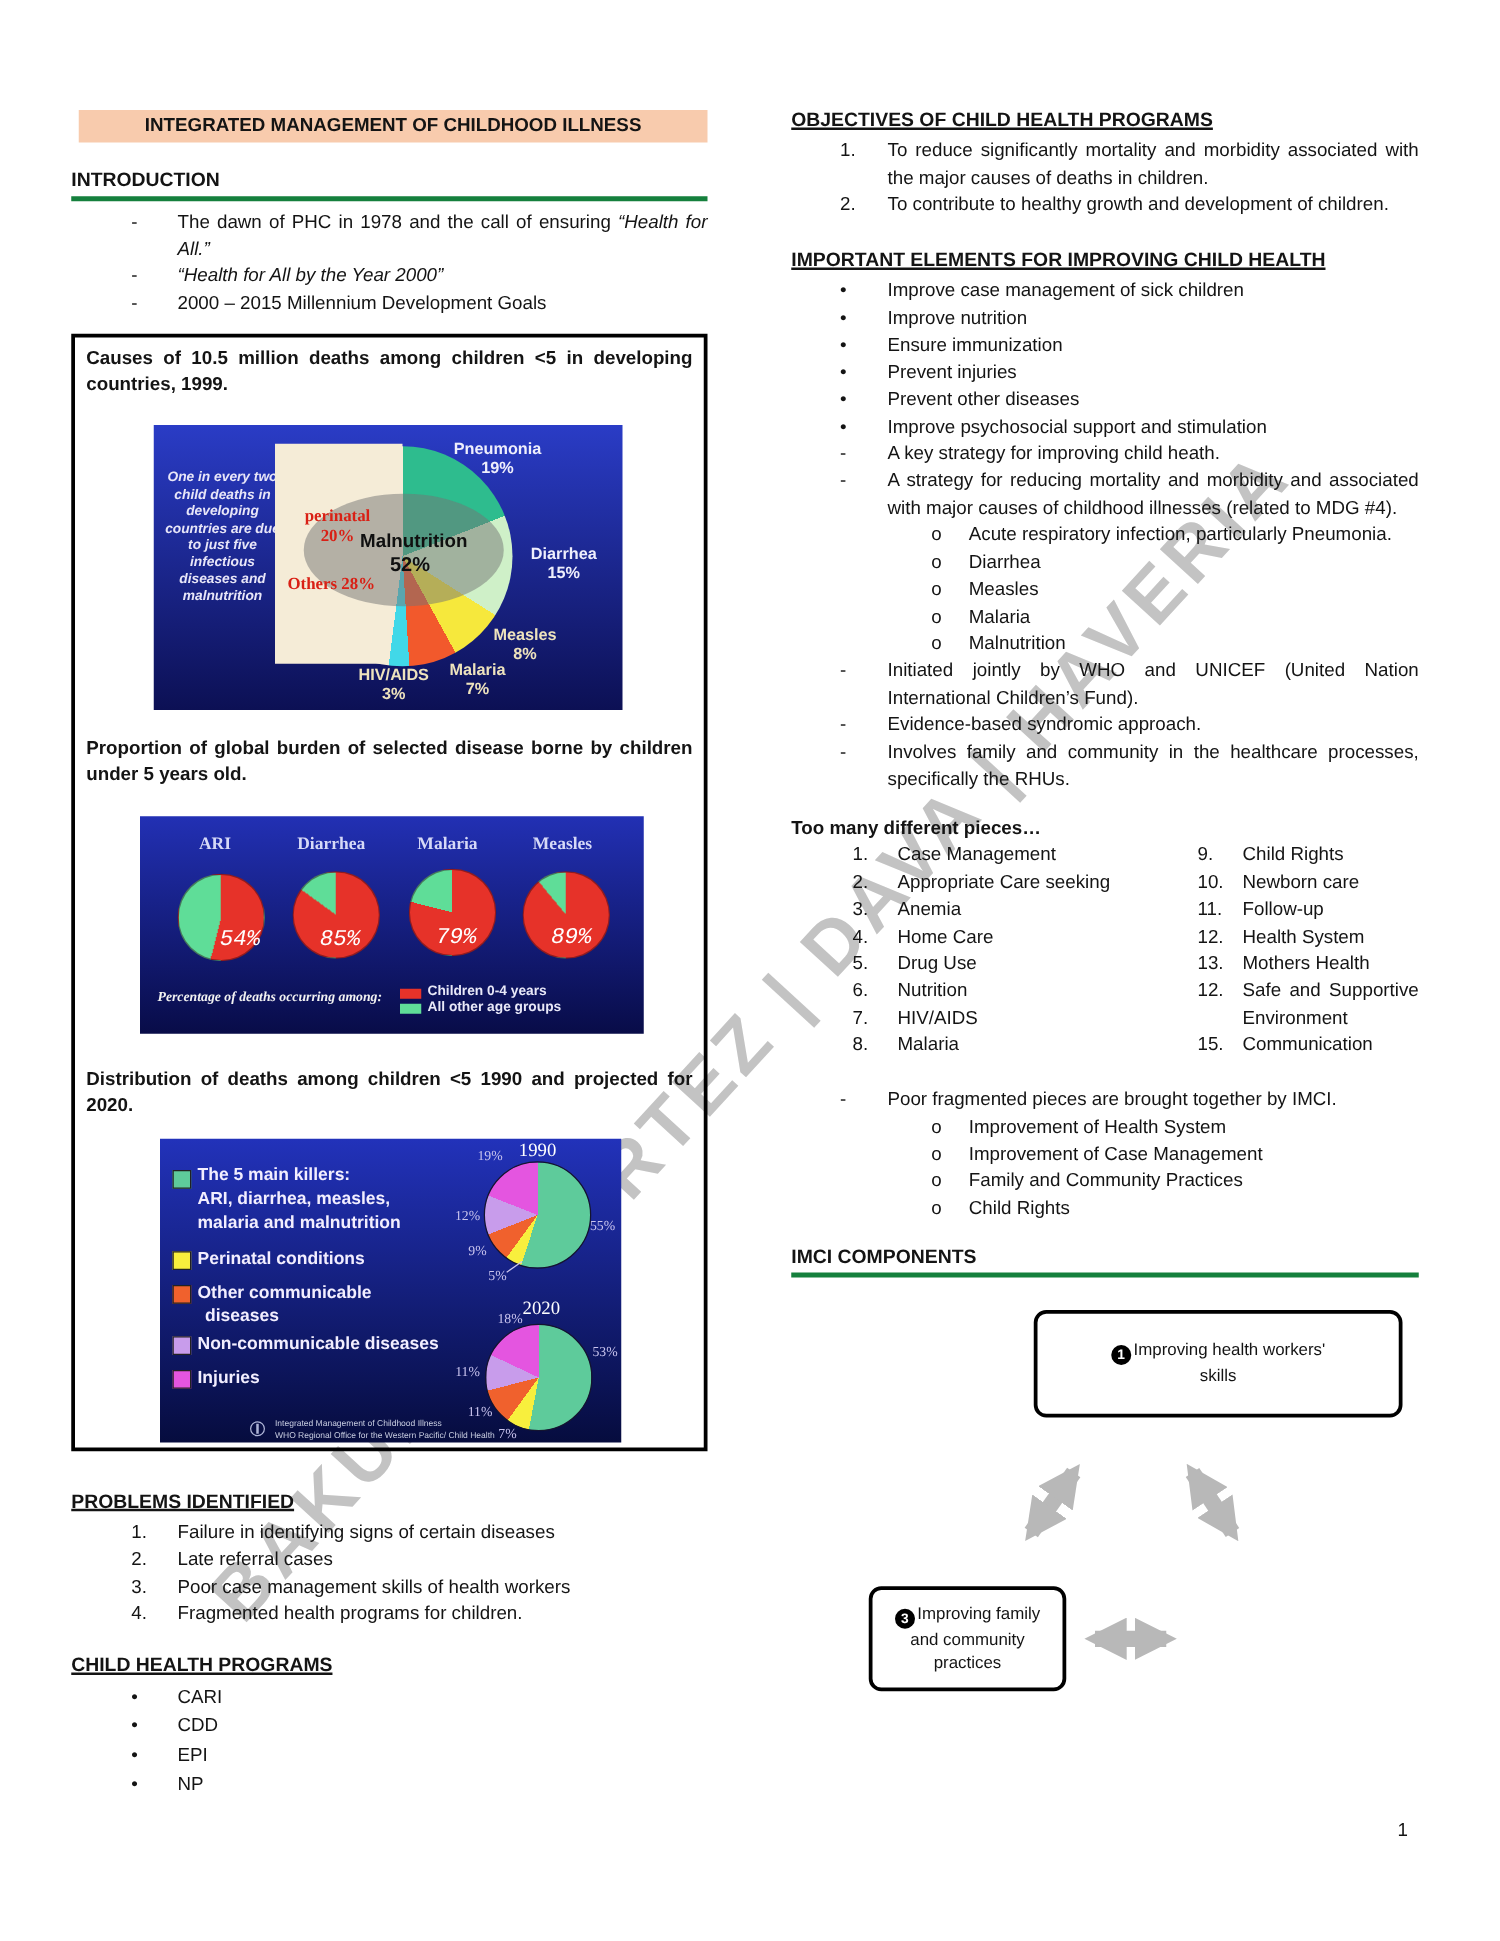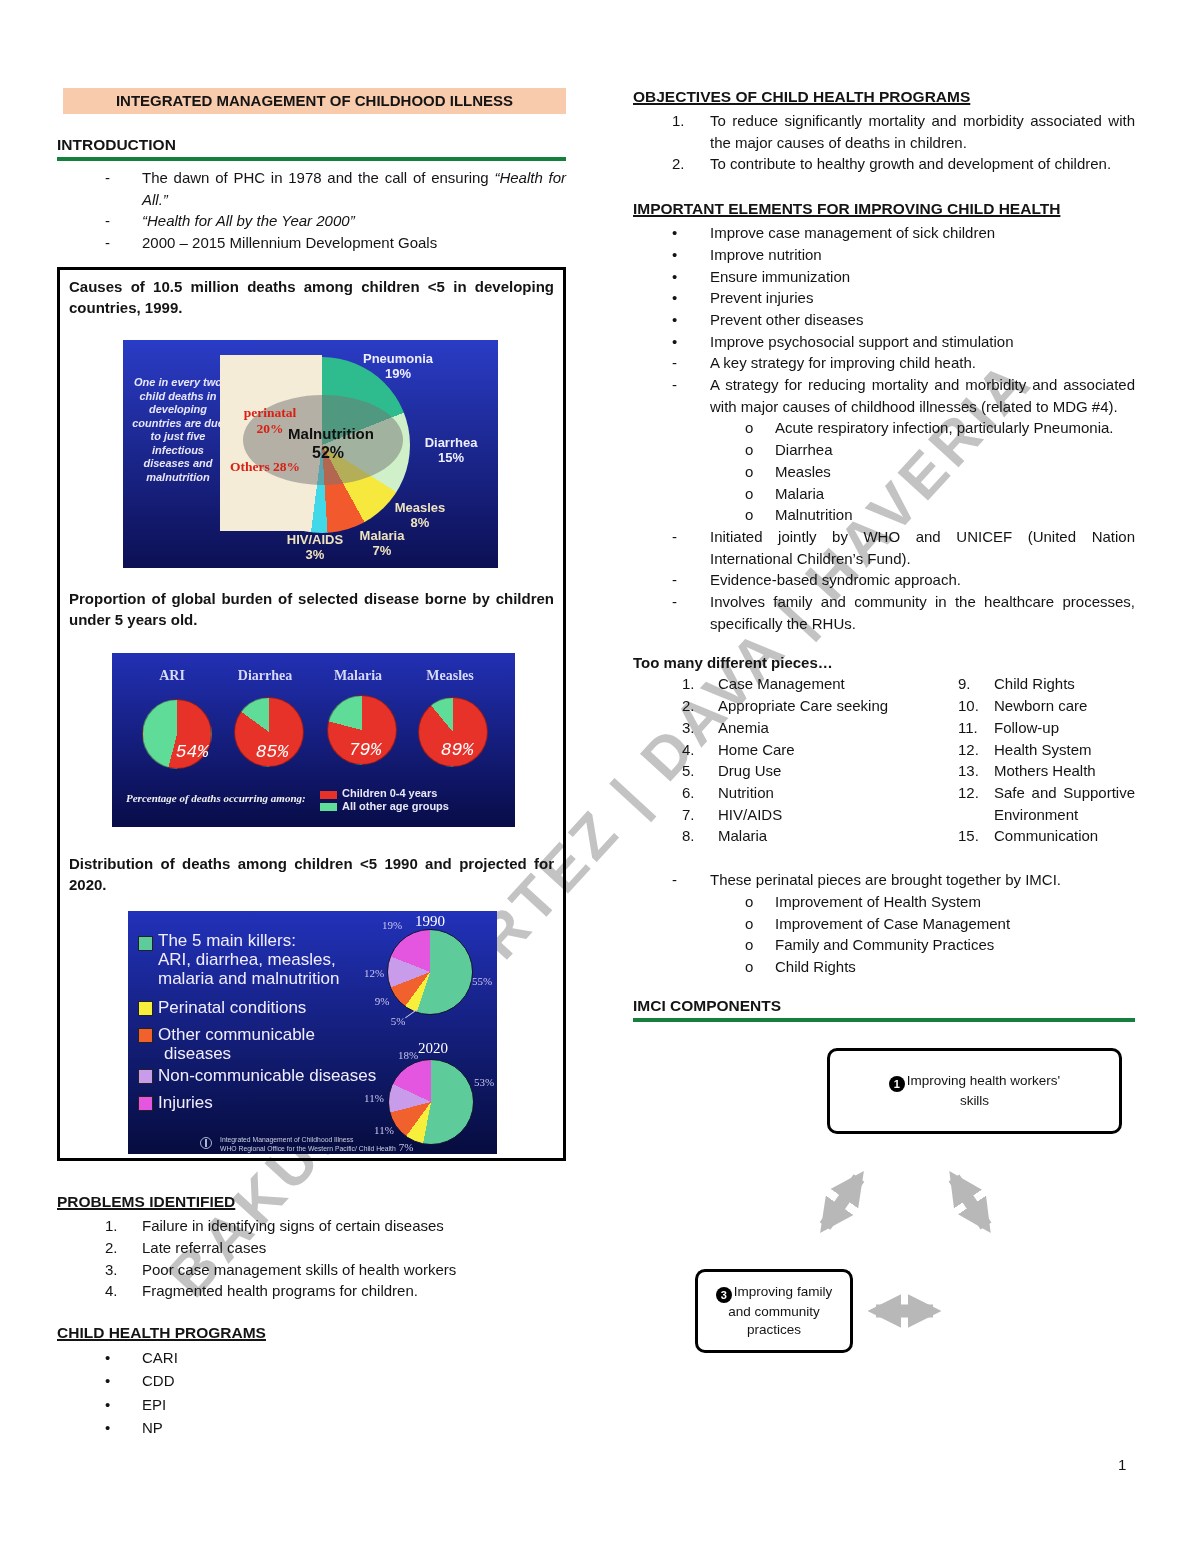--- a/index.html
+++ b/index.html
@@ -71,21 +71,21 @@
   .ptitle2{font-family:"Liberation Serif",serif;font-weight:bold;font-size:14px;color:#d6d9f7;white-space:nowrap;}
   .pie2{width:68px;height:68px;border:1px solid rgba(40,0,20,.45);}
   .pct2{font-family:Liberation Mono, monospace;font-style:italic;font-size:18px;
     color:#fff;white-space:nowrap;}
   .leg2lab{font-family:"Liberation Serif",serif;font-style:italic;font-weight:bold;
     font-size:11px;color:#f2f2f2;white-space:nowrap;}
   .sw2{width:17px;height:8px;}
   .leg2tx{font-size:11px;font-weight:bold;color:#e8e8f8;white-space:nowrap;}
   
   .sw3{width:13px;height:13px;border:1px solid #222;}
-  .leg3{font-size:17px;font-weight:normal;color:#f2eeff;white-space:nowrap;}
+  .leg3{font-size:14px;font-weight:bold;color:#f2eeff;white-space:nowrap;}
   .pie3{width:84px;height:84px;border:1px solid #141430;}
   .ptitle3{font-family:"Liberation Serif",serif;font-weight:normal;font-size:15px;color:#fff;white-space:nowrap;}
   .pct3{font-family:"Liberation Serif",serif;font-size:11px;color:#c9c4ee;white-space:nowrap;}
   .leader{width:15px;height:1px;background:#cfc8f0;transform:rotate(-35deg);}
   .wfoot{font-size:6.8px;line-height:8.5px;color:#c8cde0;white-space:nowrap;}
   .wholc{width:12px;height:12px;border:1px solid #aeb4d6;border-radius:50%;box-sizing:border-box;}
   .wholc:before{content:"";display:block;width:2px;height:8px;background:#aeb4d6;margin:1px auto;}
   
   .diagram{position:relative;height:330px;margin-top:6px;}
   .dbox{position:absolute;box-sizing:border-box;border:3px solid #000;border-radius:10px;
@@ -422,21 +422,21 @@
         <div class="pli">
             <span class="mk">15.</span>
             <div class="tx">Communication</div>
           </div>
       </div>
     </div>
 
     <div style="margin-top:22px;">
       <div class="rli">
           <span class="mk">-</span>
-          <div class="tx">These perinatal pieces are brought together by IMCI.</div>
+          <div class="tx">Poor fragmented pieces are brought together by IMCI.</div>
         </div>
       <div class="subli">
           <span class="mk">o</span>
           <div class="tx">Improvement of Health System</div>
         </div>
       <div class="subli">
           <span class="mk">o</span>
           <div class="tx">Improvement of Case Management</div>
         </div>
       <div class="subli">

